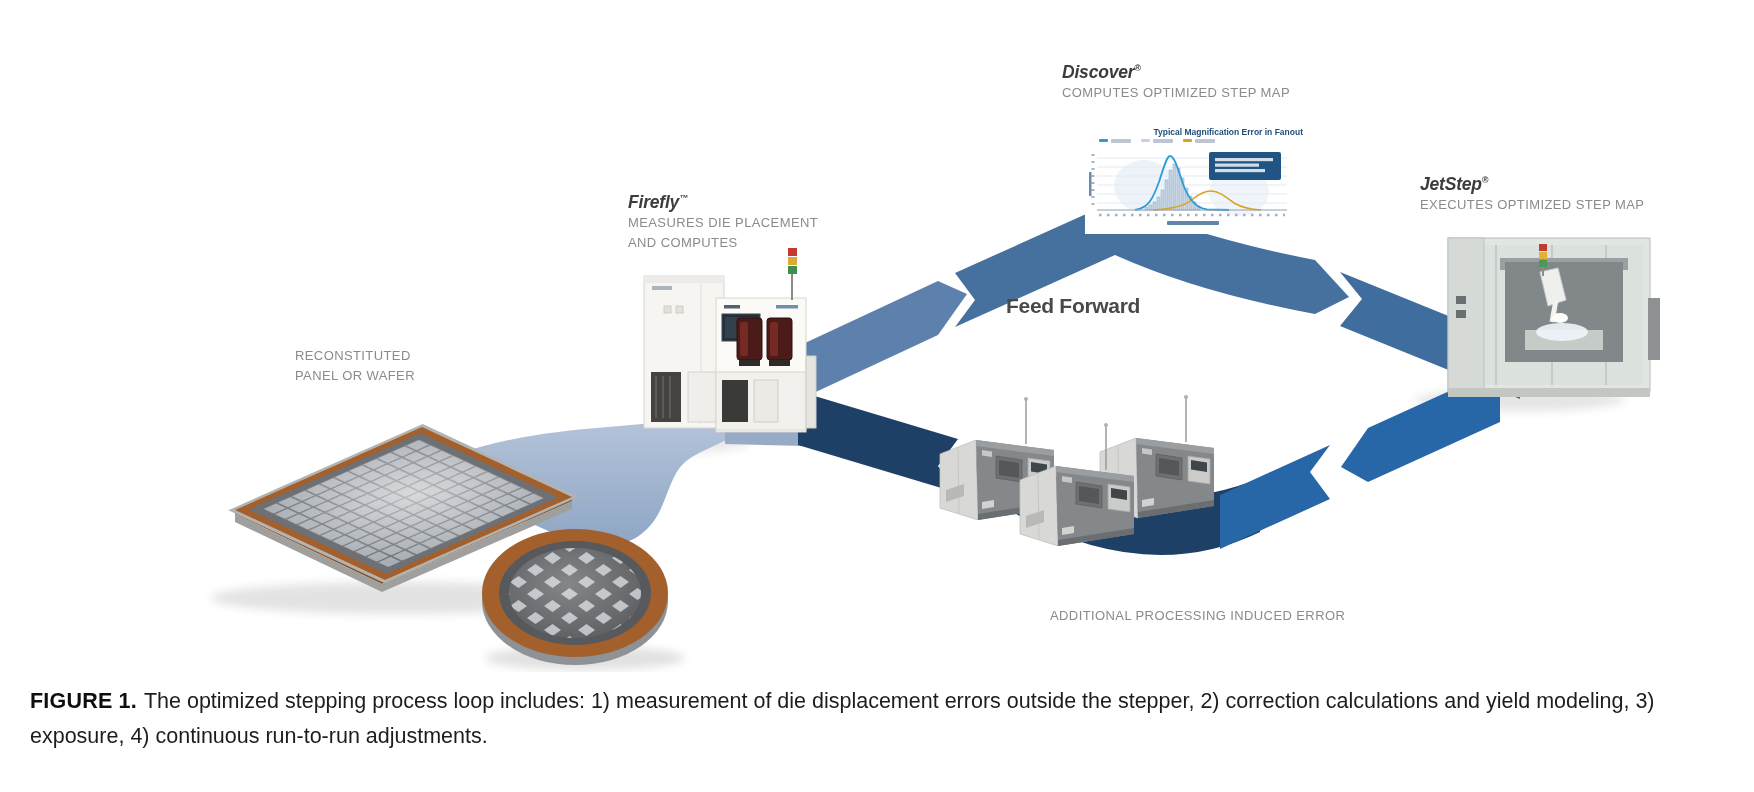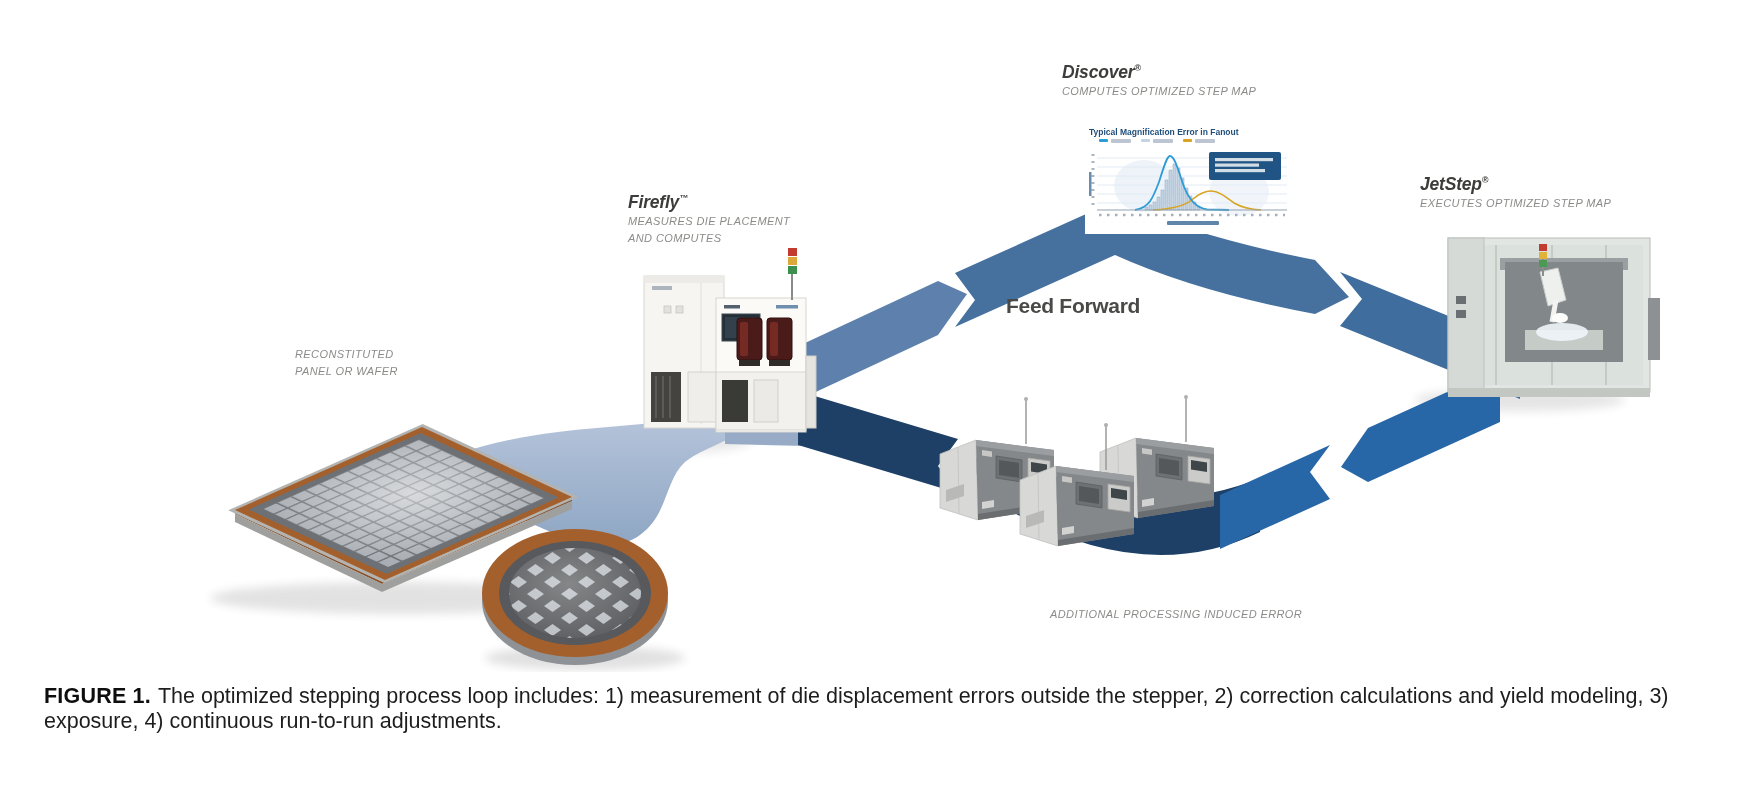--- a/index.html
+++ b/index.html
@@ -2,29 +2,29 @@
 <html><head>
 <meta charset="utf-8">
 <style>
   html,body{margin:0;padding:0;background:#ffffff;}
   .stage{position:relative;width:1754px;height:792px;background:#fff;overflow:hidden;
          font-family:"Liberation Sans","DejaVu Sans",sans-serif;}
   .art{position:absolute;left:0;top:0;}
   .lbl{position:absolute;white-space:nowrap;}
   .brand{font-size:17.5px;font-weight:700;color:#3c3c3a;letter-spacing:-0.2px;line-height:1.2;font-style:italic;}
   .mk{font-size:9px;vertical-align:super;font-weight:700;color:#3c3c3a;}
-  .sub{font-size:11px;color:#8b8b89;letter-spacing:0.4px;line-height:1.55;font-weight:400;font-style:italic;}
+  .sub{font-size:13px;color:#8b8b89;letter-spacing:0.4px;line-height:1.55;font-weight:400;}
   .feed{position:absolute;font-size:21px;font-weight:700;color:#494947;letter-spacing:-0.3px;}
   .mini-chart{position:absolute;width:214px;background:#ffffff;padding:3px 4px 2px 4px;}
-  .mc-title{font-size:8.5px;font-weight:700;color:#1f4e79;text-align:left;letter-spacing:0;}
+  .mc-title{font-size:8.5px;font-weight:700;color:#1f4e79;text-align:right;letter-spacing:0;}
   .mc-legend{display:flex;gap:10px;justify-content:flex-start;padding:2px 0 1px 10px;align-items:center;}
   .mc-legend .li{display:flex;align-items:center;gap:3px;}
   .mc-legend .sw{display:inline-block;width:9px;height:3px;border-radius:1px;}
   .mc-legend .tx{display:inline-block;width:20px;height:3.5px;background:#98a6b8;opacity:.65;border-radius:1px;}
-  .caption{position:absolute;left:44px;top:684px;width:1652px;font-size:21.5px;line-height:25px;color:#1d1d1d;margin:0;}
+  .caption{position:absolute;left:30px;top:684px;width:1652px;font-size:21.5px;line-height:35px;color:#1d1d1d;margin:0;}
   .capb{font-weight:700;color:#0e0e0e;margin-right:7px;letter-spacing:0.2px;}
 </style>
 </head>
 <body>
 
 <div class="stage">
 
   <svg class="art" width="1754" height="672" viewBox="0 0 1754 672" xmlns="http://www.w3.org/2000/svg">
     <defs>
       <linearGradient id="riverGrad" x1="0" y1="0" x2="0" y2="1">

